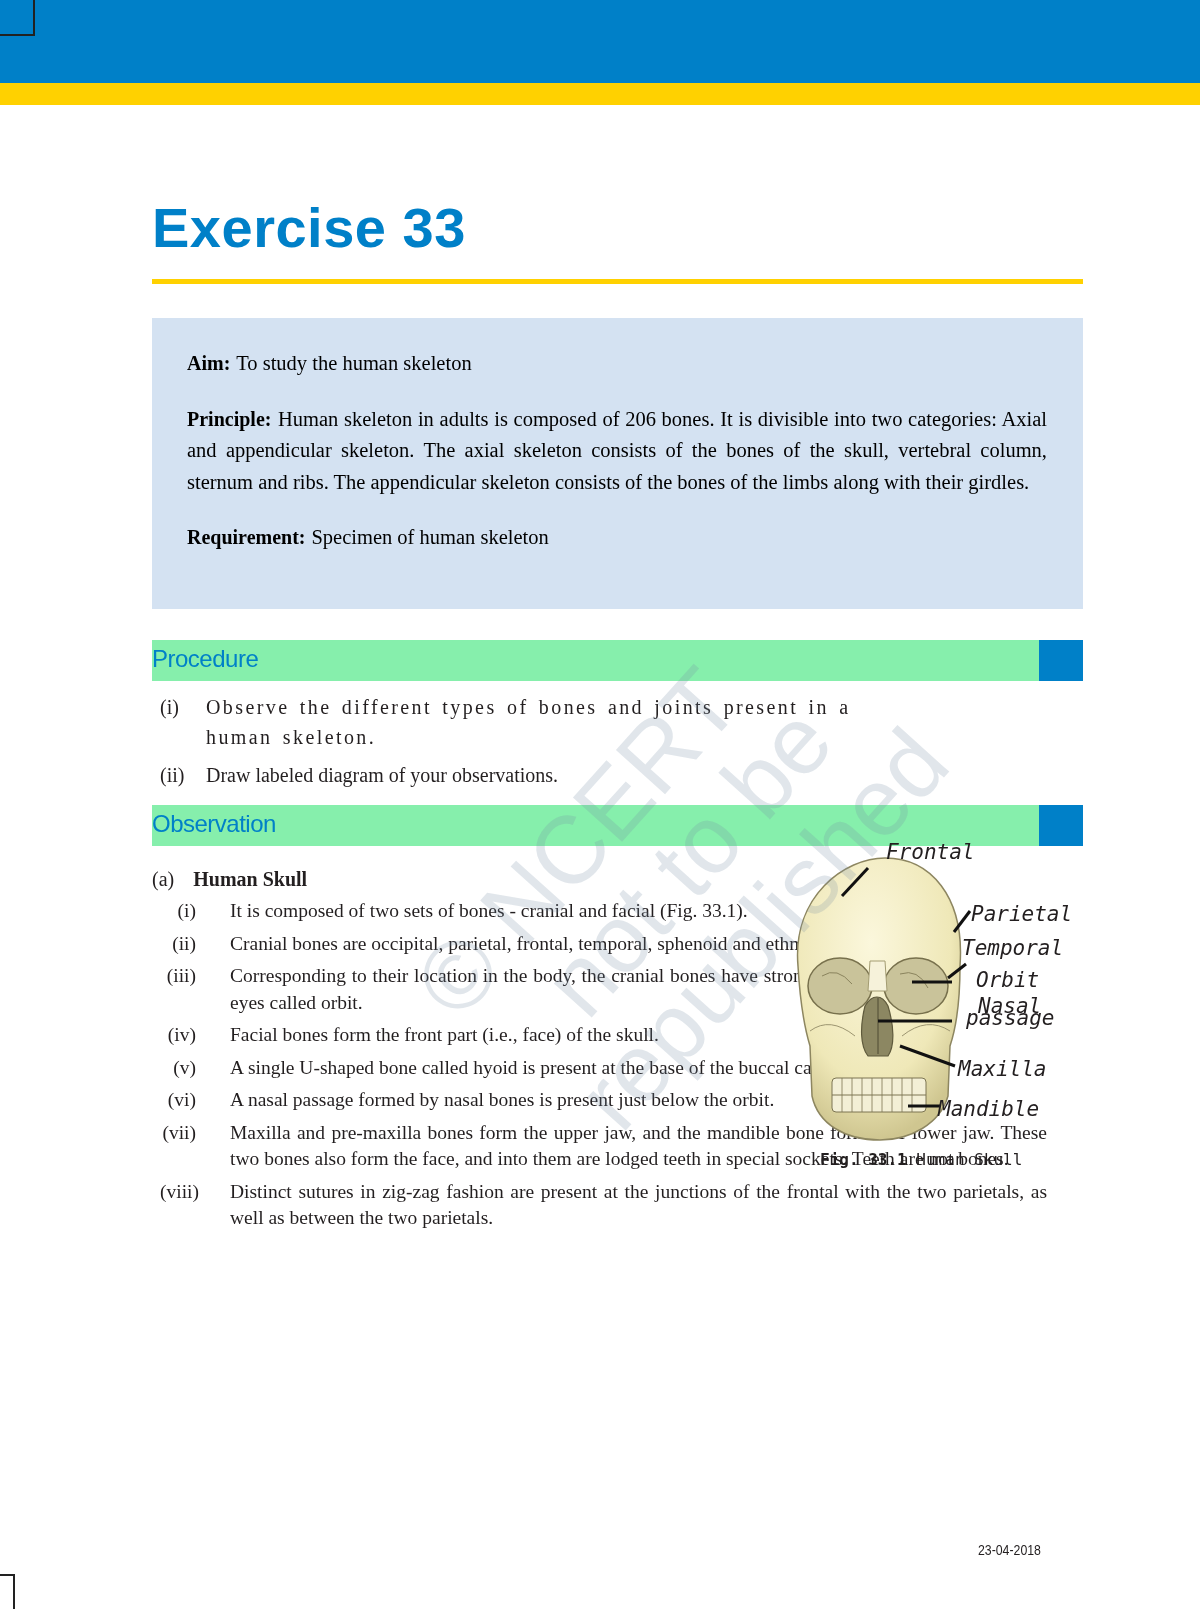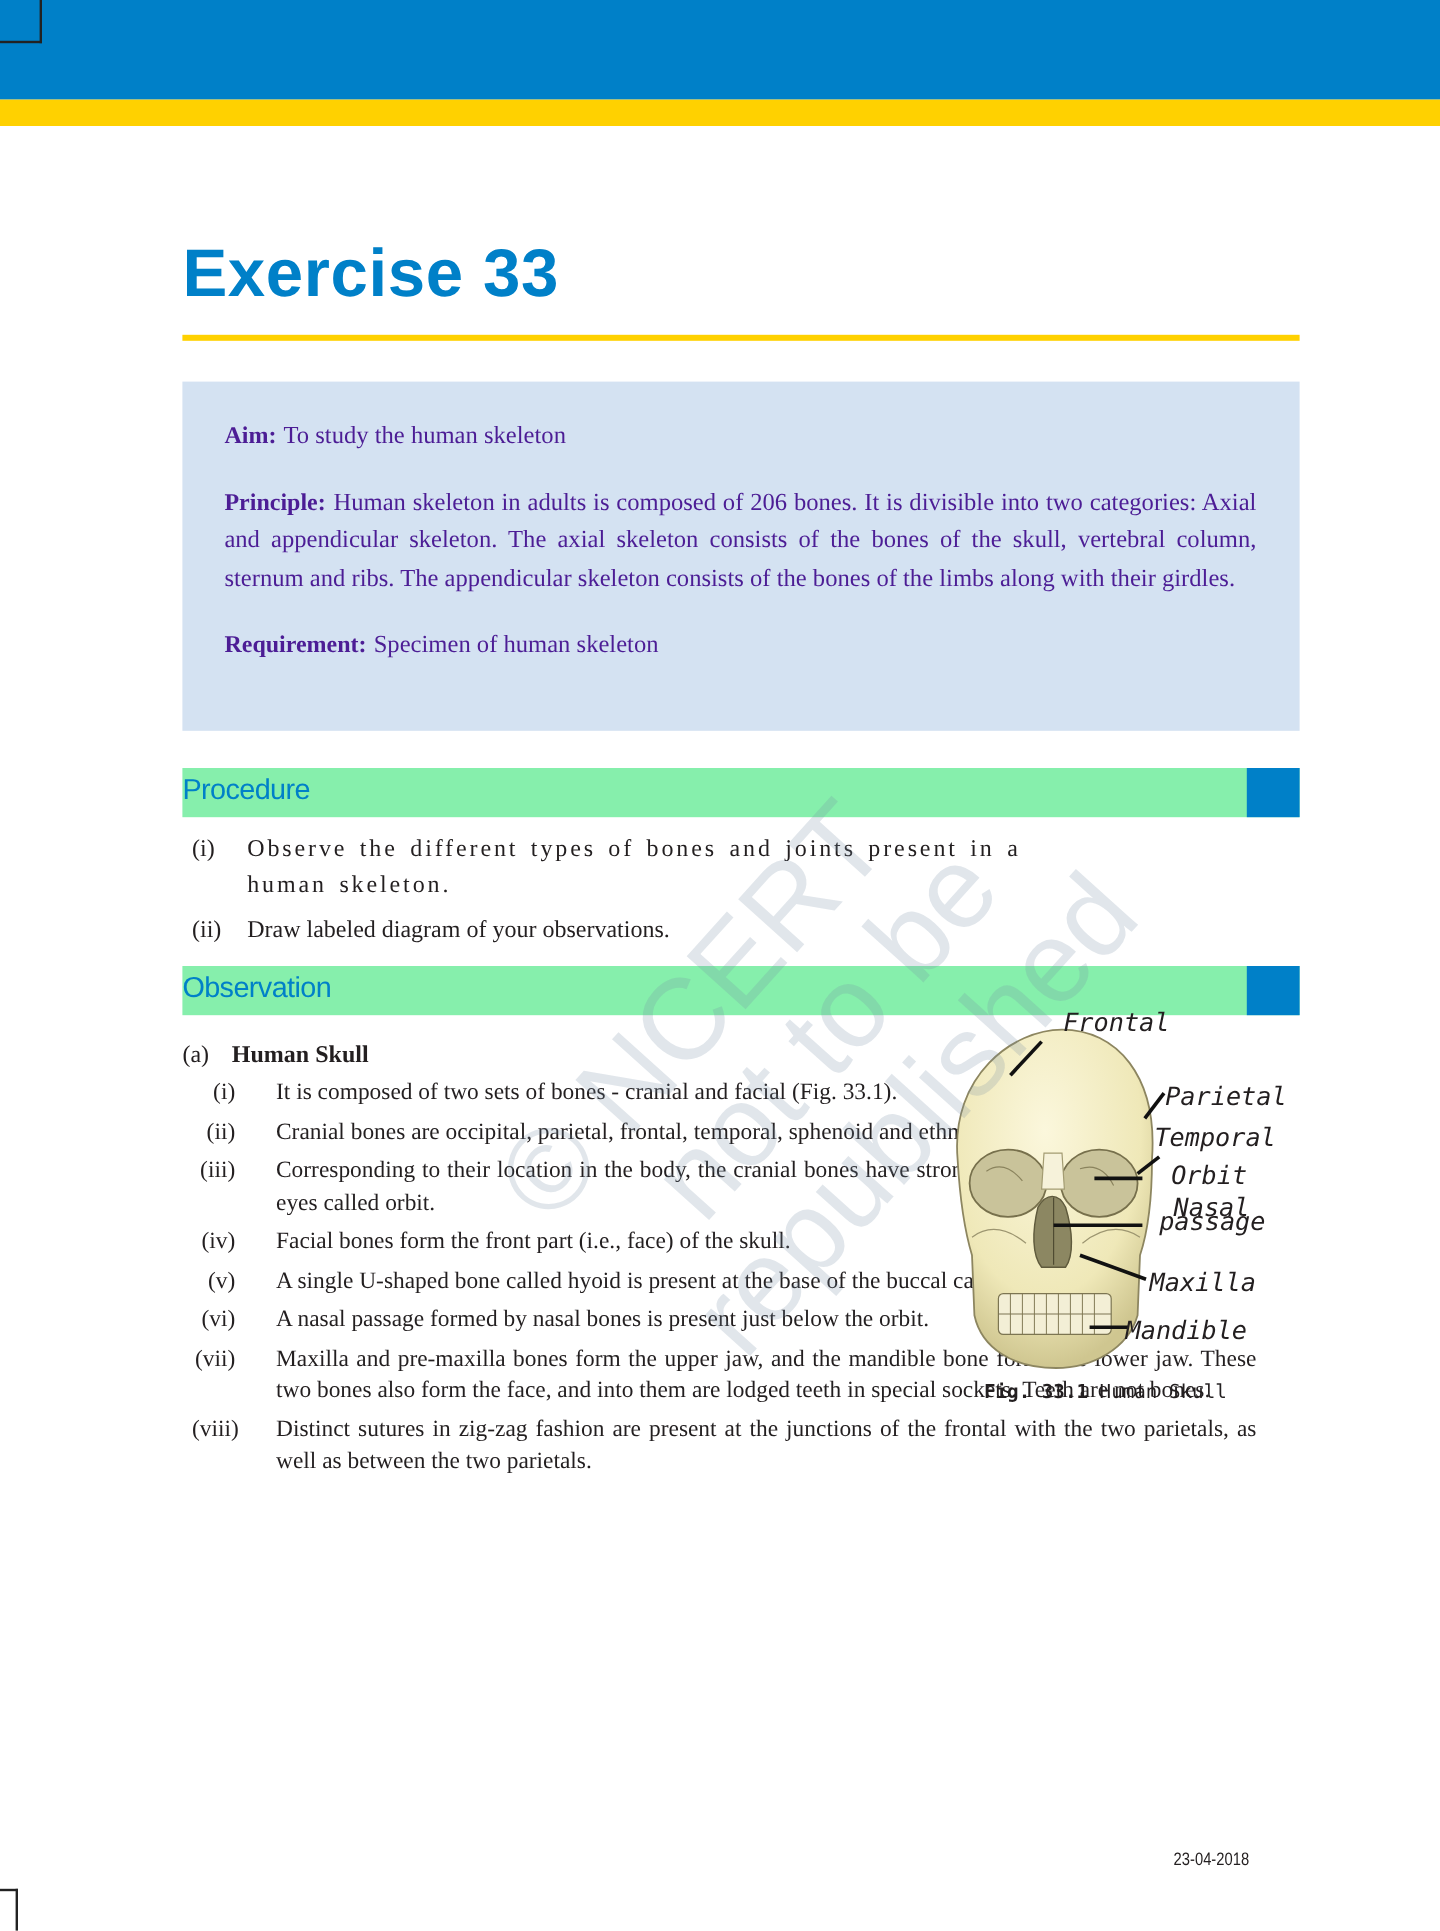--- a/index.html
+++ b/index.html
@@ -6,21 +6,21 @@
   body { width:1200px; height:1609px; position:relative; background:#ffffff; overflow:hidden; font-family:"DejaVu Serif", serif; color:#231f20; }
   .top-band { position:absolute; left:0; top:0; width:1200px; height:83px; background:#0080c8; }
   .top-stripe { position:absolute; left:0; top:83px; width:1200px; height:22px; background:#ffd100; }
   .crop-mark-top { position:absolute; left:0; top:0; width:35px; height:36px; border-right:2px solid #222; border-bottom:2px solid #222; box-sizing:border-box; }
   .crop-mark-bottom { position:absolute; left:0; top:1574px; width:15px; height:35px; border-top:2px solid #222; border-right:2px solid #222; box-sizing:border-box; }
 
   .title { position:absolute; left:152px; top:200px; font-family:"Liberation Sans", sans-serif; font-weight:bold; font-size:56px; color:#0080c8; letter-spacing:0.5px; margin:0; line-height:1; }
   .title-rule { position:absolute; left:152px; top:279px; width:931px; height:5px; background:#ffd100; }
 
   .aim-box { position:absolute; left:152px; top:318px; width:931px; height:291px; background:#d4e2f2; box-sizing:border-box; padding:30px 36px 0 35px; }
-  .aim-box p { margin:0; font-size:18.5px; line-height:30.5px; font-family:"DejaVu Serif", serif; text-align:justify; color:#4c1d95; }
+  .aim-box p { margin:0; font-size:18.5px; line-height:30.5px; font-family:"DejaVu Serif", serif; text-align:justify; color:#000000; }
   .aim-box p.aim { margin-bottom:24px; }
   .aim-box p.principle { margin-bottom:24px; }
   .aim-box b { font-family:"Liberation Serif", serif; font-weight:bold; font-size:20px; }
   .aim-box .body-text { font-family:"Liberation Serif", serif; font-size:20.5px; }
 
   .section-bar { position:absolute; left:152px; width:931px; height:41px; background:#86efac; }
   .section-bar .label { position:absolute; left:0; top:5px; font-family:"Liberation Sans", sans-serif; font-size:24px; color:#0080c8; letter-spacing:-0.5px; }
   .section-bar .accent { position:absolute; right:0; top:0; width:44px; height:41px; background:#0080c8; }
 
   .proc-list { position:absolute; left:160px; top:692px; width:730px; font-family:"Liberation Serif", serif; font-size:20px; color:#231f20; }

